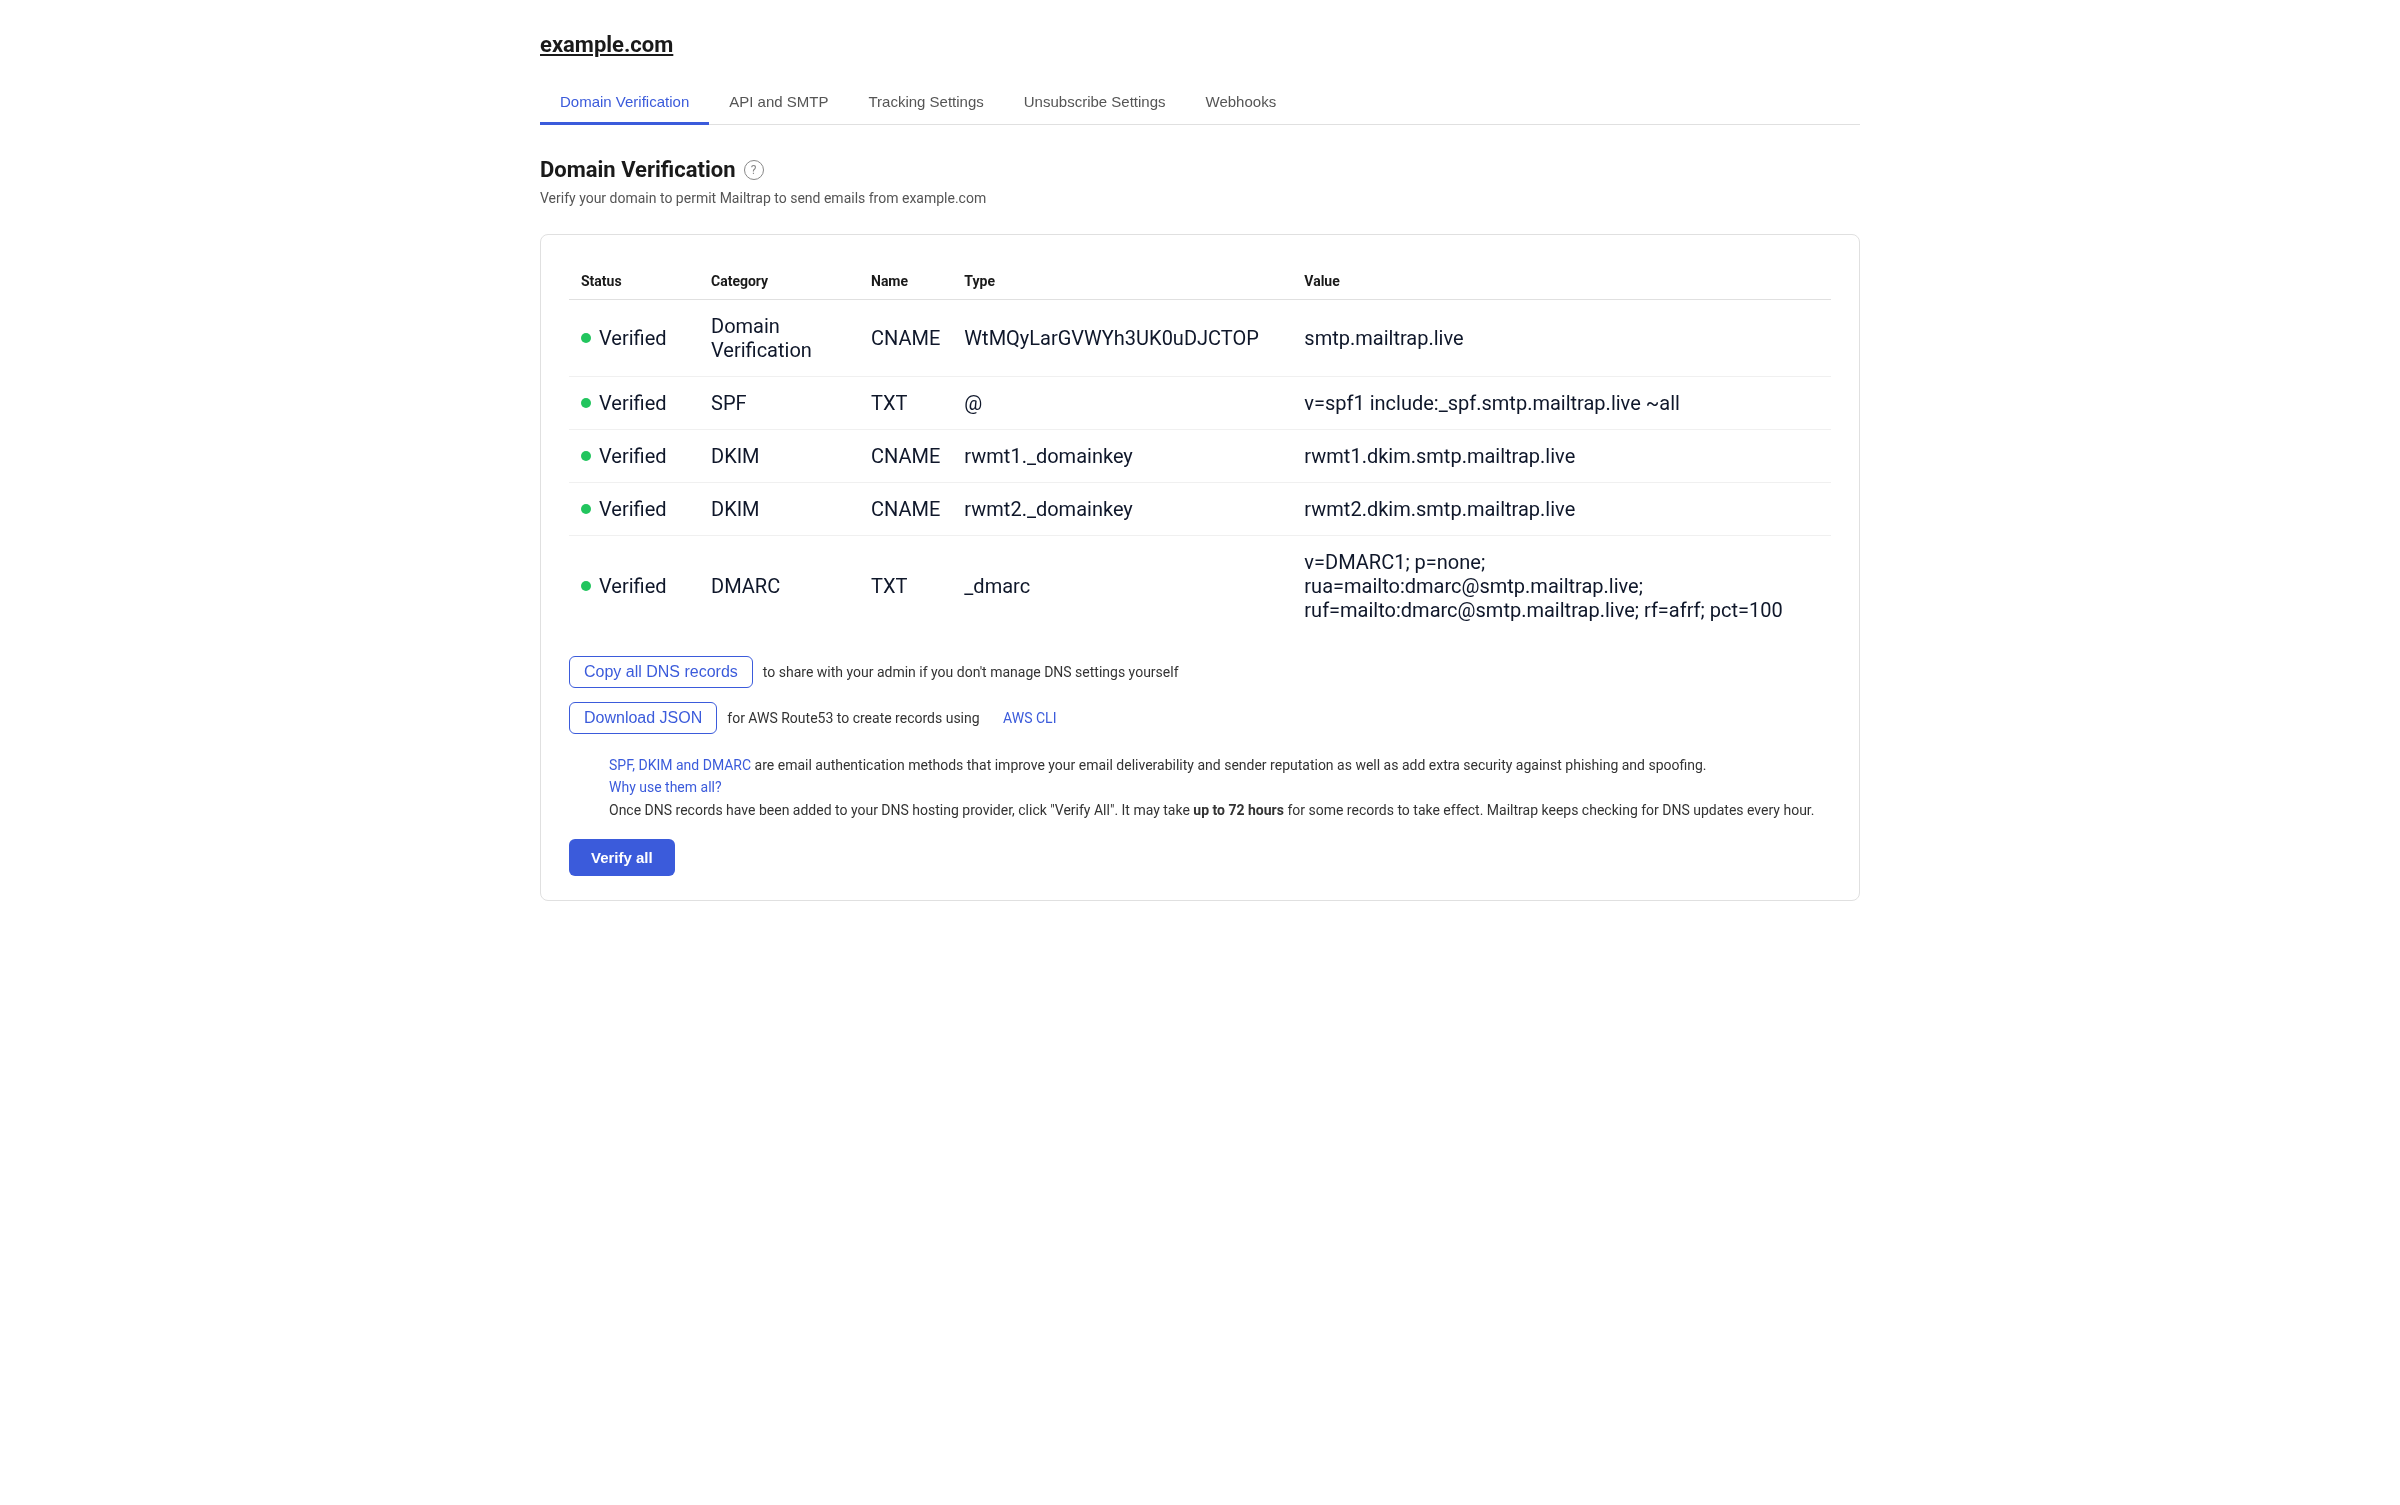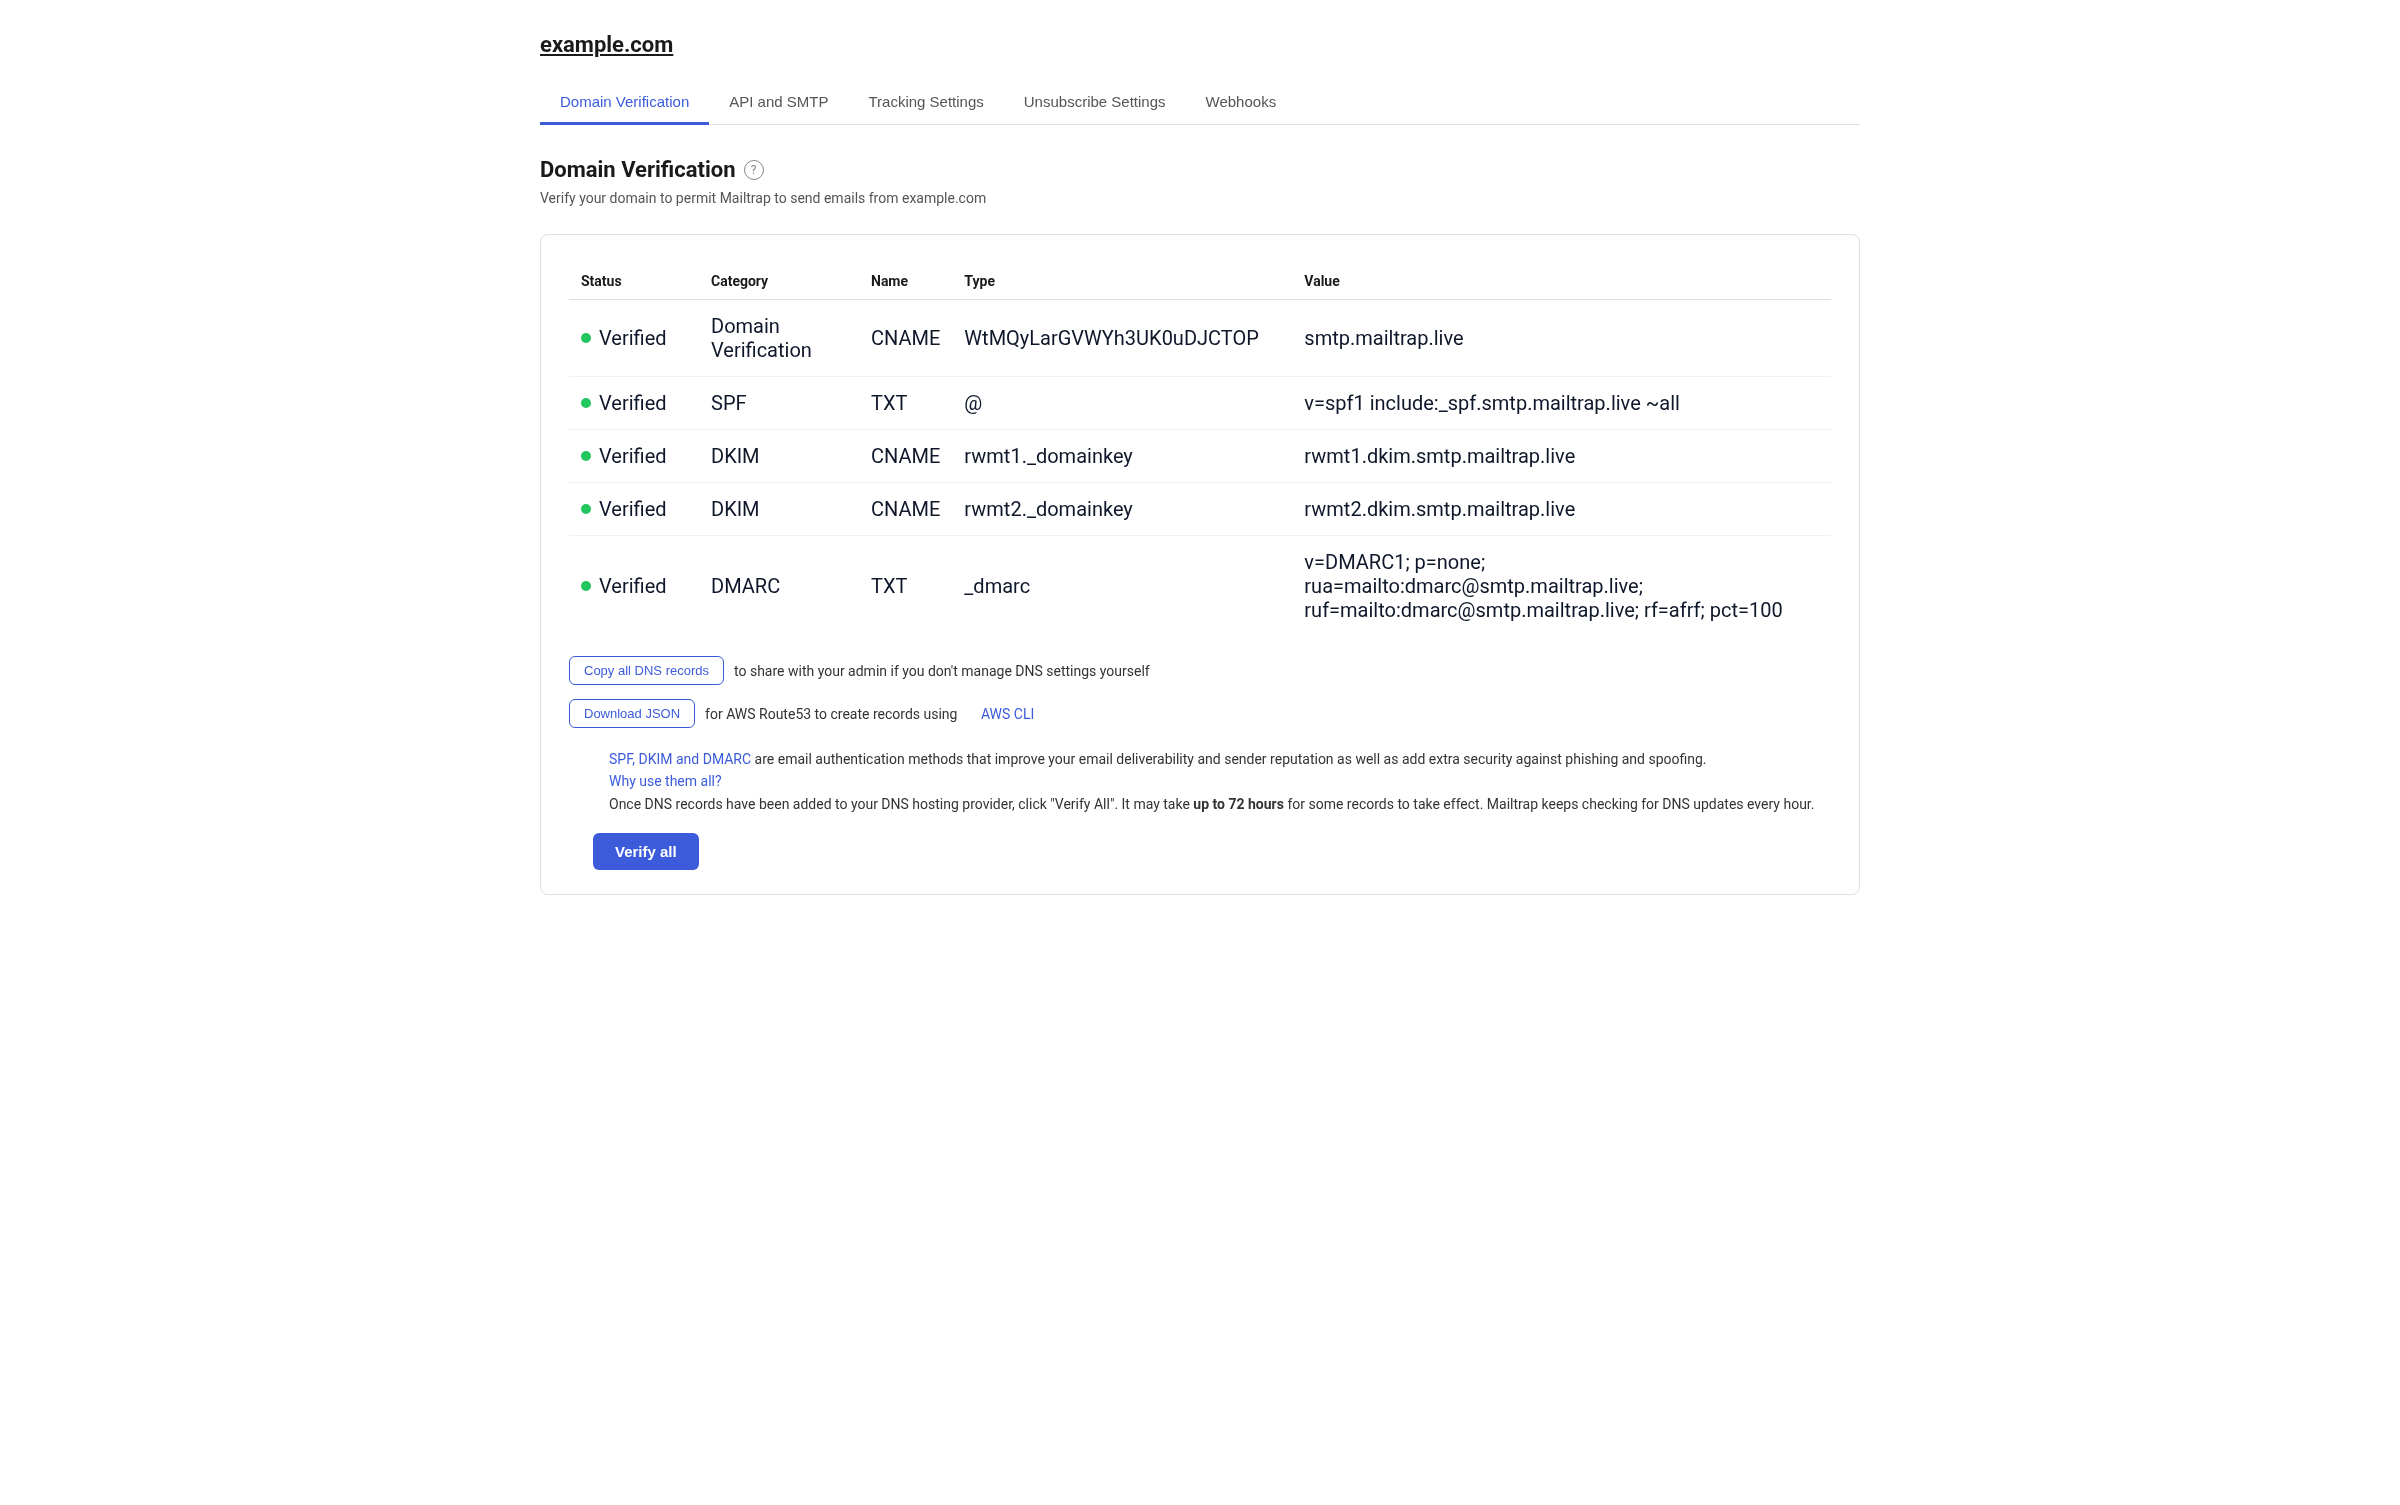--- a/index.html
+++ b/index.html
@@ -129,21 +129,21 @@
       gap: 10px;
       font-size: 14px;
       color: #333;
     }
     .btn-outline {
       border: 1px solid #3b5bdb;
       background: #fff;
       color: #3b5bdb;
       border-radius: 6px;
       padding: 6px 14px;
-      font-size: 13px;
+      font-size: 16px;
       cursor: pointer;
       white-space: nowrap;
     }
     .link-blue {
       color: #3b5bdb;
       text-decoration: none;
       cursor: pointer;
     }
     .info-text {
       font-size: 14px;
@@ -158,21 +158,20 @@
     .verify-btn {
       margin-top: 18px;
       background: #3b5bdb;
       color: #fff;
       border: none;
       border-radius: 6px;
       padding: 10px 22px;
       font-size: 15px;
       font-weight: 600;
       cursor: pointer;
-      margin-left: 24px;
     }
     .col-status { width: 130px; }
     .col-category { width: 160px; }
     .col-type { width: 90px; }
     .col-name { width: 340px; }
     .col-value { }
   </style>
 </head>
 <body>
 

